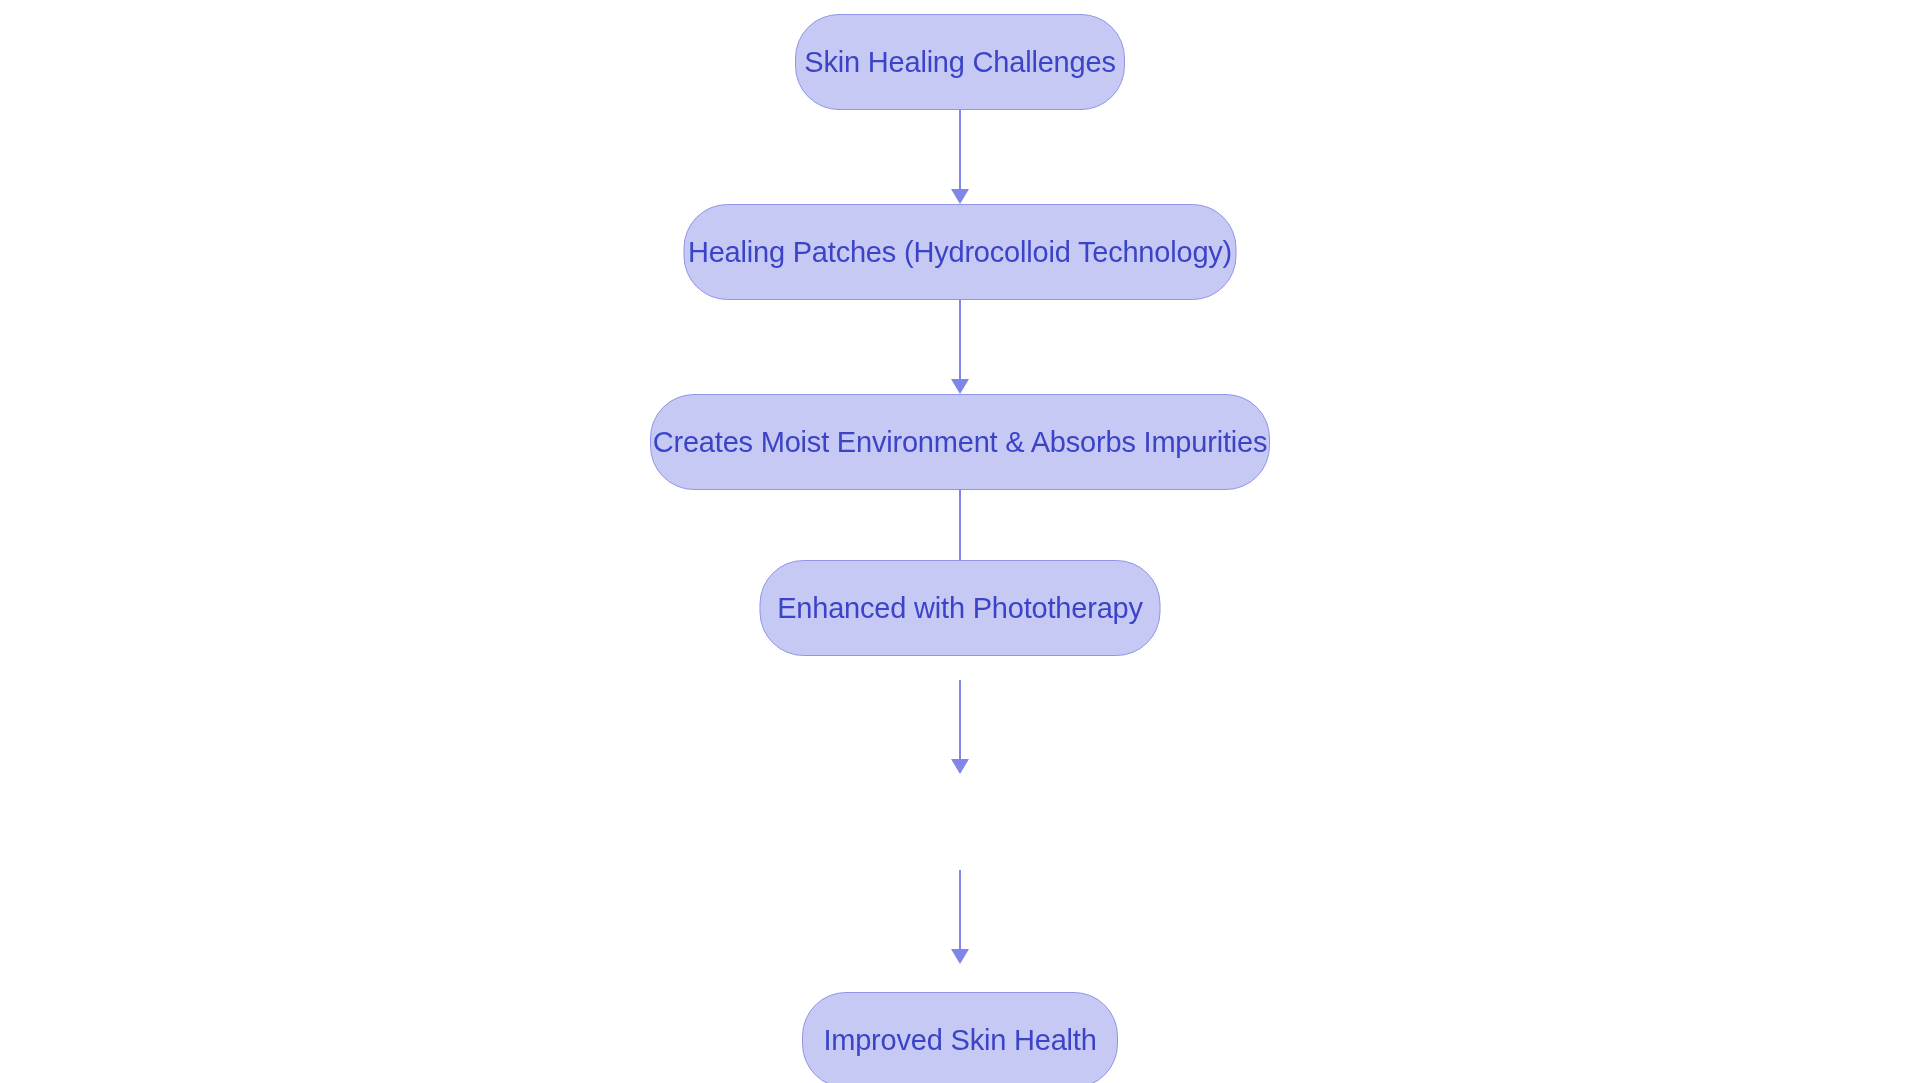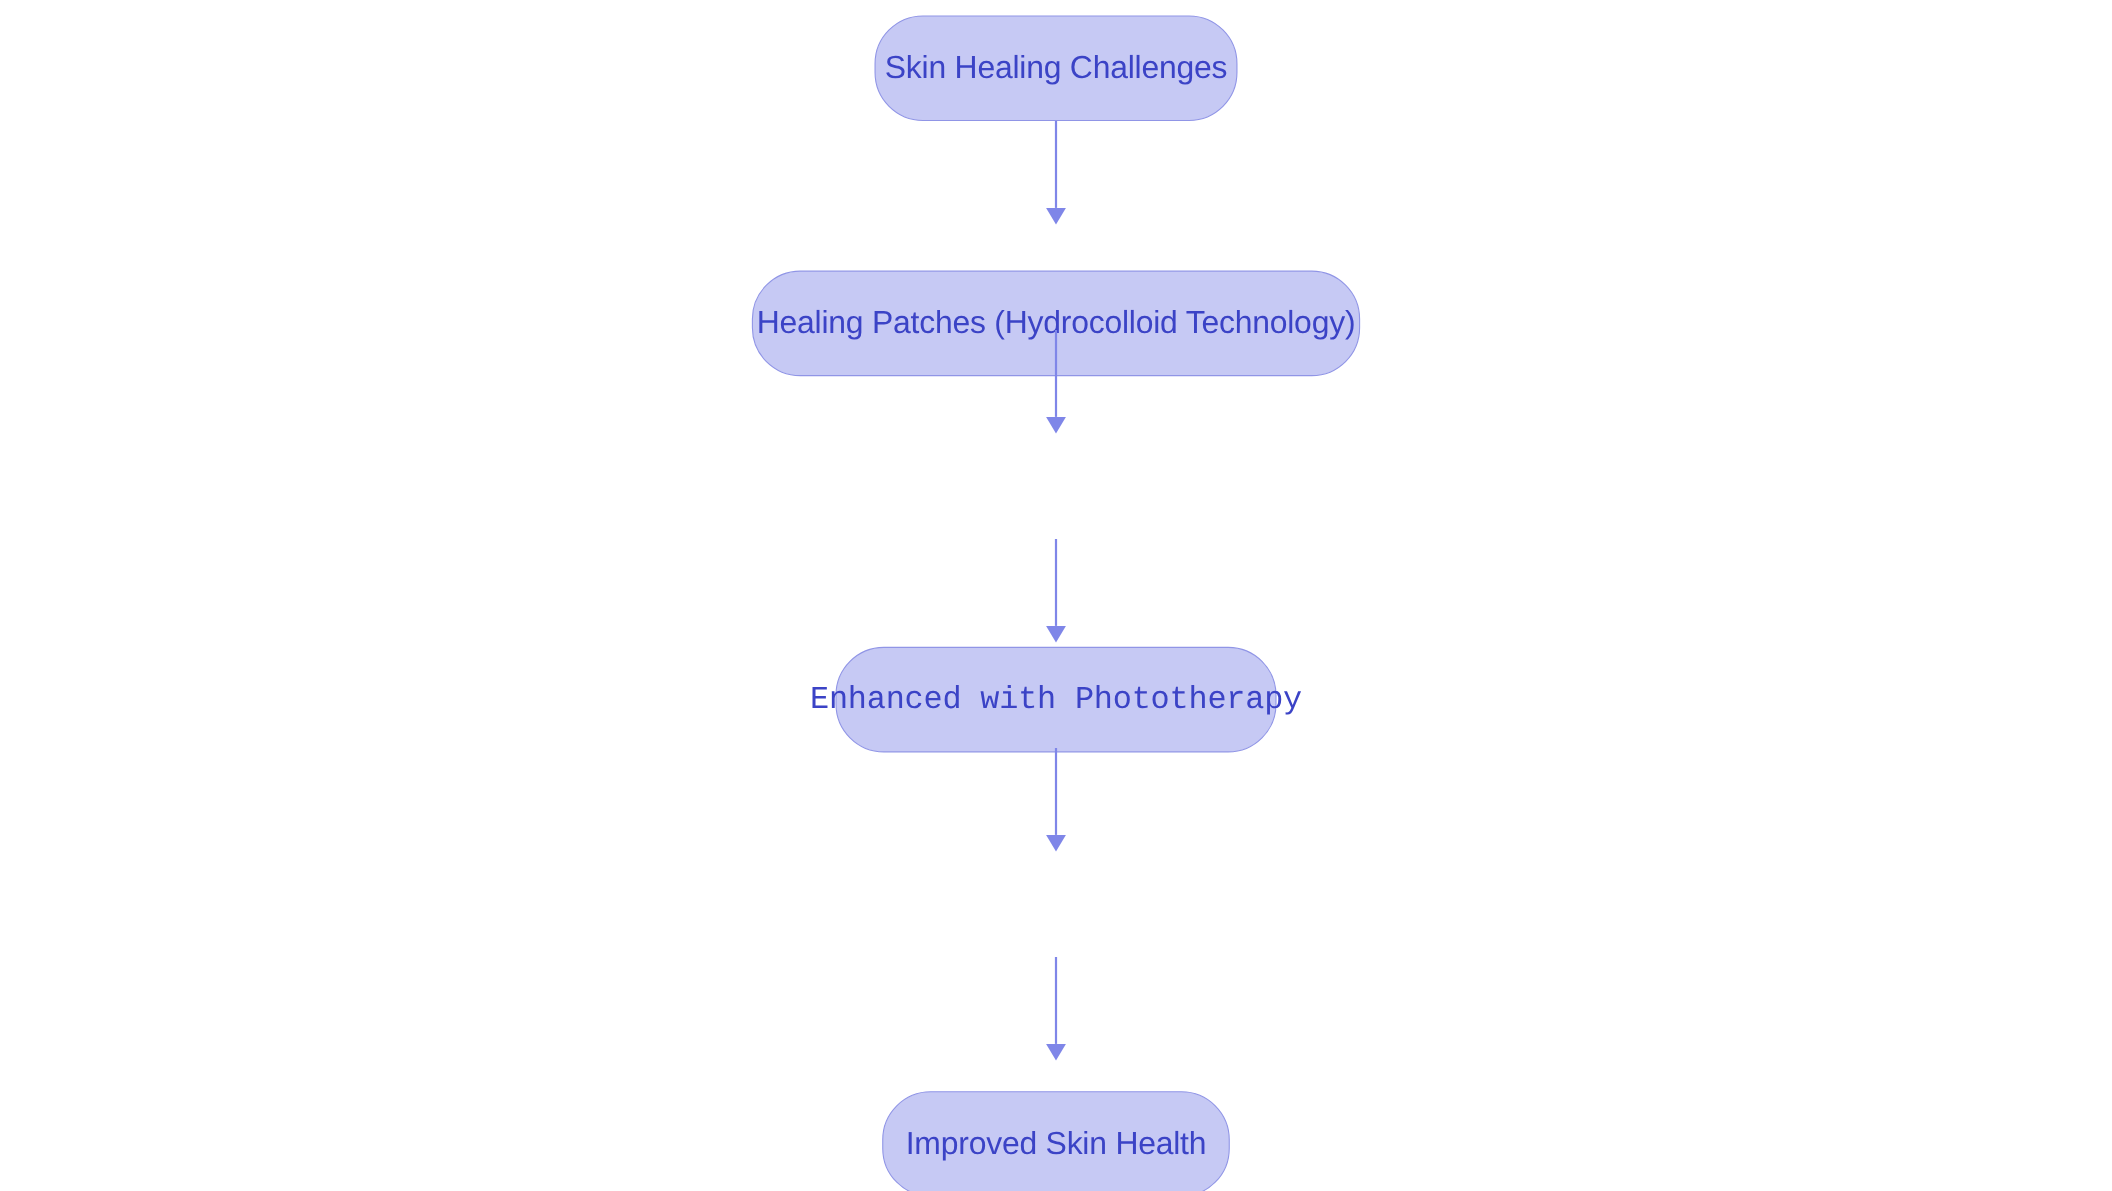--- a/index.html
+++ b/index.html
@@ -31,23 +31,23 @@
     display: flex;
     align-items: center;
     justify-content: center;
     color: var(--node-text);
     font-size: 29px;
     letter-spacing: -0.2px;
     white-space: nowrap;
     text-align: center;
   }
   .n1 { top: 14px;  width: 330px; }
-  .n2 { top: 204px; width: 553px; margin-top: 42px; }
+  .n2 { top: 204px; width: 553px; }
   .n3 { top: 394px; width: 620px; }
-  .n4 { top: 588px; width: 401px; font-family: Liberation Mono, monospace; }
+  .n4 { top: 560px; width: 401px; }
   .n5 { top: 774px; width: 654px; }
   .n6 { top: 964px; width: 316px; margin-top: 28px; }
 
   .arrow {
     position: absolute;
     left: 50%;
     transform: translateX(-50%);
     width: 18px;
     height: 94px;
     display: flex;
@@ -84,20 +84,21 @@
     <div class="head"></div>
   </div>
 
   <div class="node n2">Healing Patches (Hydrocolloid Technology)</div>
 
   <div class="arrow a2">
     <div class="shaft"></div>
     <div class="head"></div>
   </div>
 
+  <div class="node n3">Creates Moist Environment &amp; Absorbs Impurities</div>
 
   <div class="arrow a3">
     <div class="shaft"></div>
     <div class="head"></div>
   </div>
 
   <div class="node n4">Enhanced with Phototherapy</div>
 
   <div class="arrow a4">
     <div class="shaft"></div>

